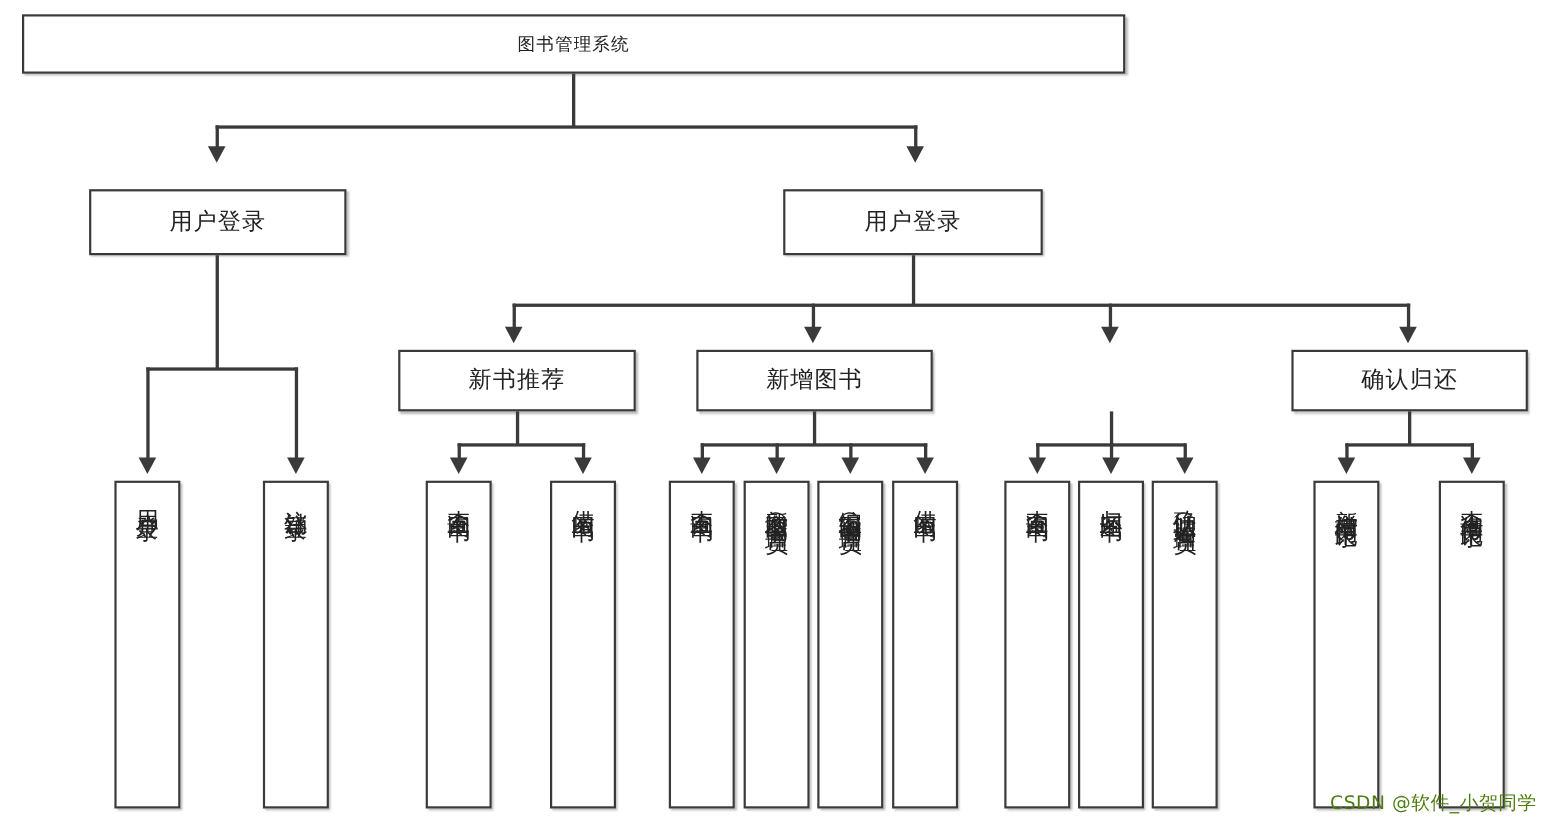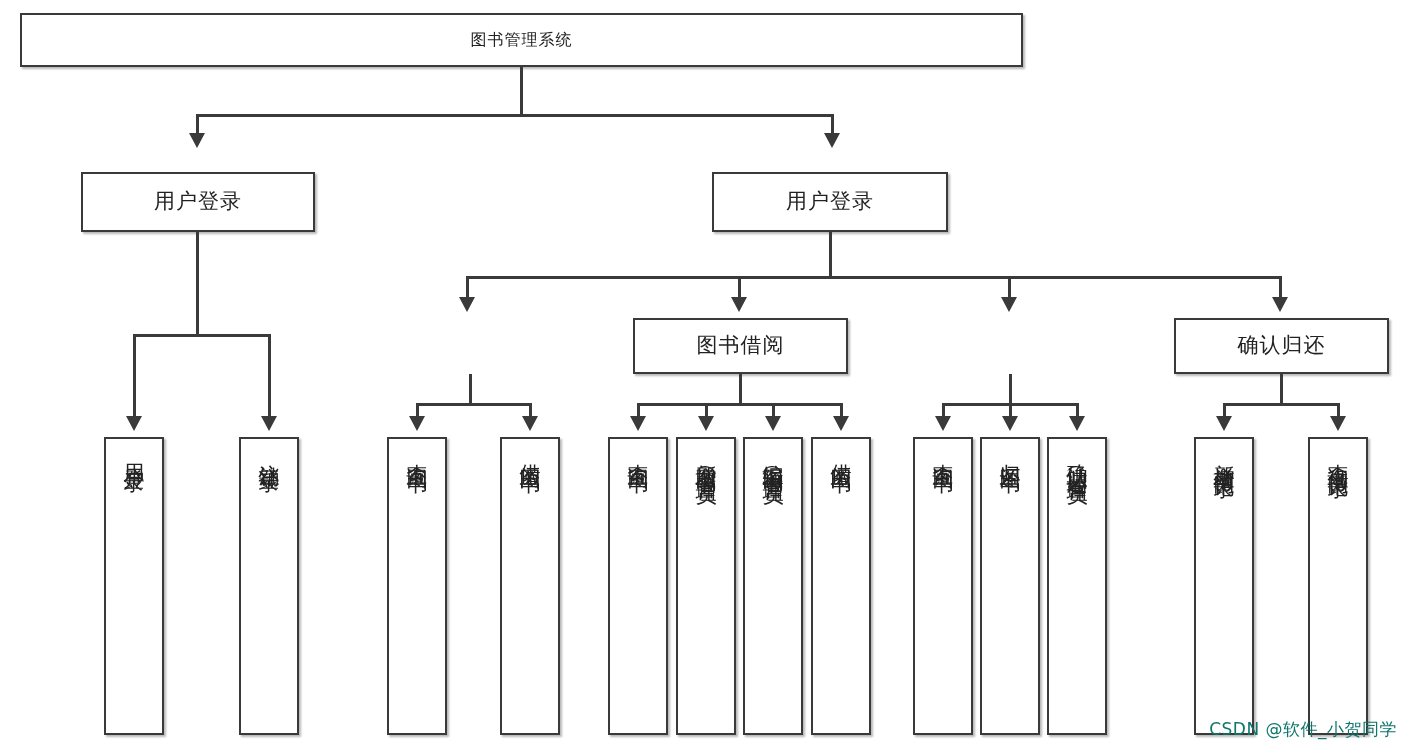--- a/index.html
+++ b/index.html
@@ -71,21 +71,21 @@
     border-left: 8px solid transparent;
     border-right: 8px solid transparent;
     border-top: 15px solid #3a3a3a;
   }
   
   #watermark {
     position: absolute;
     right: 8px;
     bottom: 6px;
     font-size: 17px;
-    color: #0f766e;
+    color: #4d7c0f;
     letter-spacing: 0.5px;
     white-space: nowrap;
     pointer-events: none;
   }
 </style>
 </head>
 <body>
 
 <div id="canvas">
 
@@ -119,22 +119,25 @@
   <div class="edge h" style="left:466px; top:276px; width:816px; height:3px;"></div>
   <div class="edge v" style="left:466px; top:276px; width:3px; height:24px;"></div>
   <div class="edge v" style="left:738px; top:276px; width:3px; height:24px;"></div>
   <div class="edge v" style="left:1008px; top:276px; width:3px; height:24px;"></div>
   <div class="edge v" style="left:1279px; top:276px; width:3px; height:24px;"></div>
   <div class="arrow" style="left:459px; top:297px;"></div>
   <div class="arrow" style="left:731px; top:297px;"></div>
   <div class="arrow" style="left:1001px; top:297px;"></div>
   <div class="arrow" style="left:1272px; top:297px;"></div>
 
+  <div class="node horiz" style="left:362px; top:318px; width:216px; height:56px;">
+    <span class="node-label">新书推荐</span>
+  </div>
   <div class="node horiz" style="left:633px; top:318px; width:215px; height:56px;">
-    <span class="node-label">图书借阅</span>
+    <span class="node-label">新增图书</span>
   </div>
   <div class="node horiz" style="left:1174px; top:318px; width:215px; height:56px;">
     <span class="node-label">确认归还</span>
   </div>
 
   <div class="edge v" style="left:469px; top:374px; width:3px; height:31px;"></div>
   <div class="edge h" style="left:416px; top:403px; width:116px; height:3px;"></div>
   <div class="edge v" style="left:416px; top:403px; width:3px; height:16px;"></div>
   <div class="edge v" style="left:529px; top:403px; width:3px; height:16px;"></div>
   <div class="arrow" style="left:409px; top:416px;"></div>

